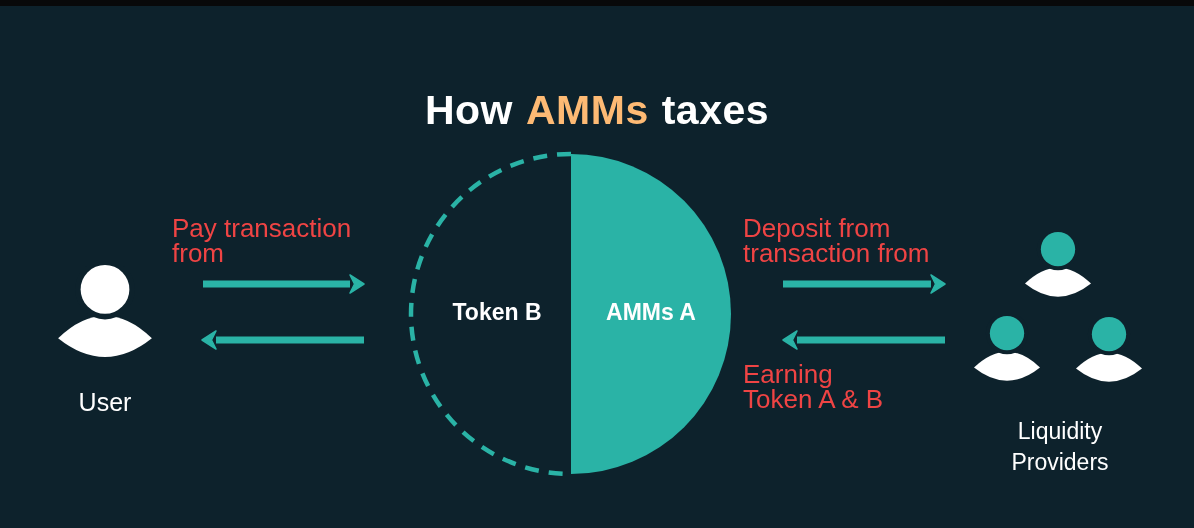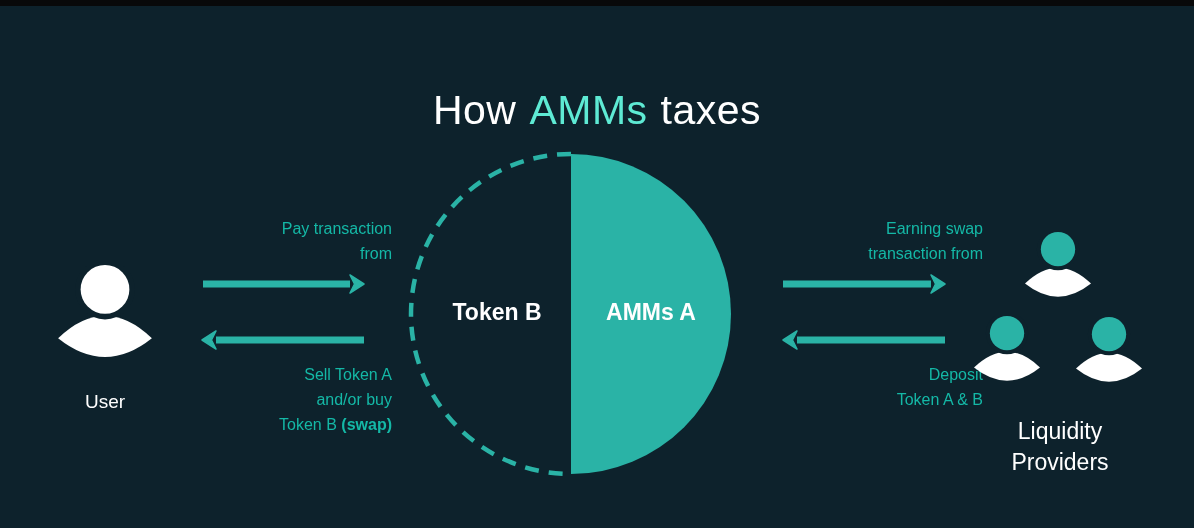--- a/index.html
+++ b/index.html
@@ -7,40 +7,40 @@
     position:relative; width:1194px; height:528px;
     background:#0d222c; overflow:hidden;
     font-family:"Liberation Sans", sans-serif;
     color:#ffffff;
   }
   .topbar { position:absolute; top:0; left:0; width:1194px; height:6px; background:#08090a; }
 
   .title {
     position:absolute; top:60px; left:0; width:1194px;
     display:flex; justify-content:center; gap:13px;
-    font-size:41px; font-weight:400; letter-spacing:0.5px; color:#ffffff;
+    font-size:41px; font-weight:700; letter-spacing:0.5px; color:#ffffff;
   }
-  .title .accent { color:#5eead4; }
+  .title .accent { color:#fdba74; }
 
-  .txt { position:absolute; text-align:right; font-size:16px; line-height:25px; color:#14b8a6; }
+  .txt { position:absolute; text-align:left; font-size:26px; line-height:25px; color:#ef4444; }
   .txt-pay    { left:172px; top:216px; width:220px; }
   .txt-sell   { left:172px; top:362px; width:220px; }
   .txt-earn   { left:743px; top:216px; width:240px; }
   .txt-deposit{ left:743px; top:362px; width:240px; }
   .bold { font-weight:bold; }
 
   .token-label {
     position:absolute; width:130px; text-align:center;
     font-size:23px; line-height:26px; font-weight:bold; color:#ffffff;
   }
   .token-b { left:432px; top:299px; }
   .token-a { left:586px; top:299px; }
 
   .caption { position:absolute; text-align:center; color:#ffffff; }
-  .caption-user { left:45px; top:387px; width:120px; font-size:19px; line-height:30px; }
+  .caption-user { left:45px; top:387px; width:120px; font-size:25px; line-height:30px; }
   .caption-lp   { left:975px; top:416px; width:170px; font-size:23px; line-height:31px; }
 
   .abs-svg { position:absolute; }
   .person { position:absolute; }
 </style>
 </head>
 <body>
 
 <div class="stage">
 
@@ -68,32 +68,27 @@
     <line x1="203" y1="284" x2="350" y2="284" stroke="#2ab3a6" stroke-width="7" marker-end="url(#ah)"></line>
     <line x1="364" y1="340" x2="216" y2="340" stroke="#2ab3a6" stroke-width="7" marker-end="url(#ah)"></line>
     <line x1="783" y1="284" x2="931" y2="284" stroke="#2ab3a6" stroke-width="7" marker-end="url(#ah)"></line>
     <line x1="945" y1="340" x2="797" y2="340" stroke="#2ab3a6" stroke-width="7" marker-end="url(#ah)"></line>
   </svg>
 
   <div class="txt txt-pay">
     <div>Pay transaction</div>
     <div>from</div>
   </div>
-  <div class="txt txt-sell">
-    <div>Sell Token A</div>
-    <div>and/or buy</div>
-    <div><span>Token B </span><span class="bold">(swap)</span></div>
-  </div>
 
   <div class="txt txt-earn">
-    <div>Earning swap</div>
+    <div>Deposit from</div>
     <div>transaction from</div>
   </div>
   <div class="txt txt-deposit">
-    <div>Deposit</div>
+    <div>Earning</div>
     <div>Token A &amp; B</div>
   </div>
 
   <svg class="person" style="left:58px; top:265px;" width="94" height="105" viewBox="0 0 100 112">
     <path d="M0,78 Q50,30 100,78 Q50,118 0,78 Z" fill="#ffffff"></path>
     <circle cx="50" cy="26" r="32" fill="#0d222c"></circle>
     <circle cx="50" cy="26" r="26" fill="#ffffff"></circle>
   </svg>
   <div class="caption caption-user">User</div>
 

